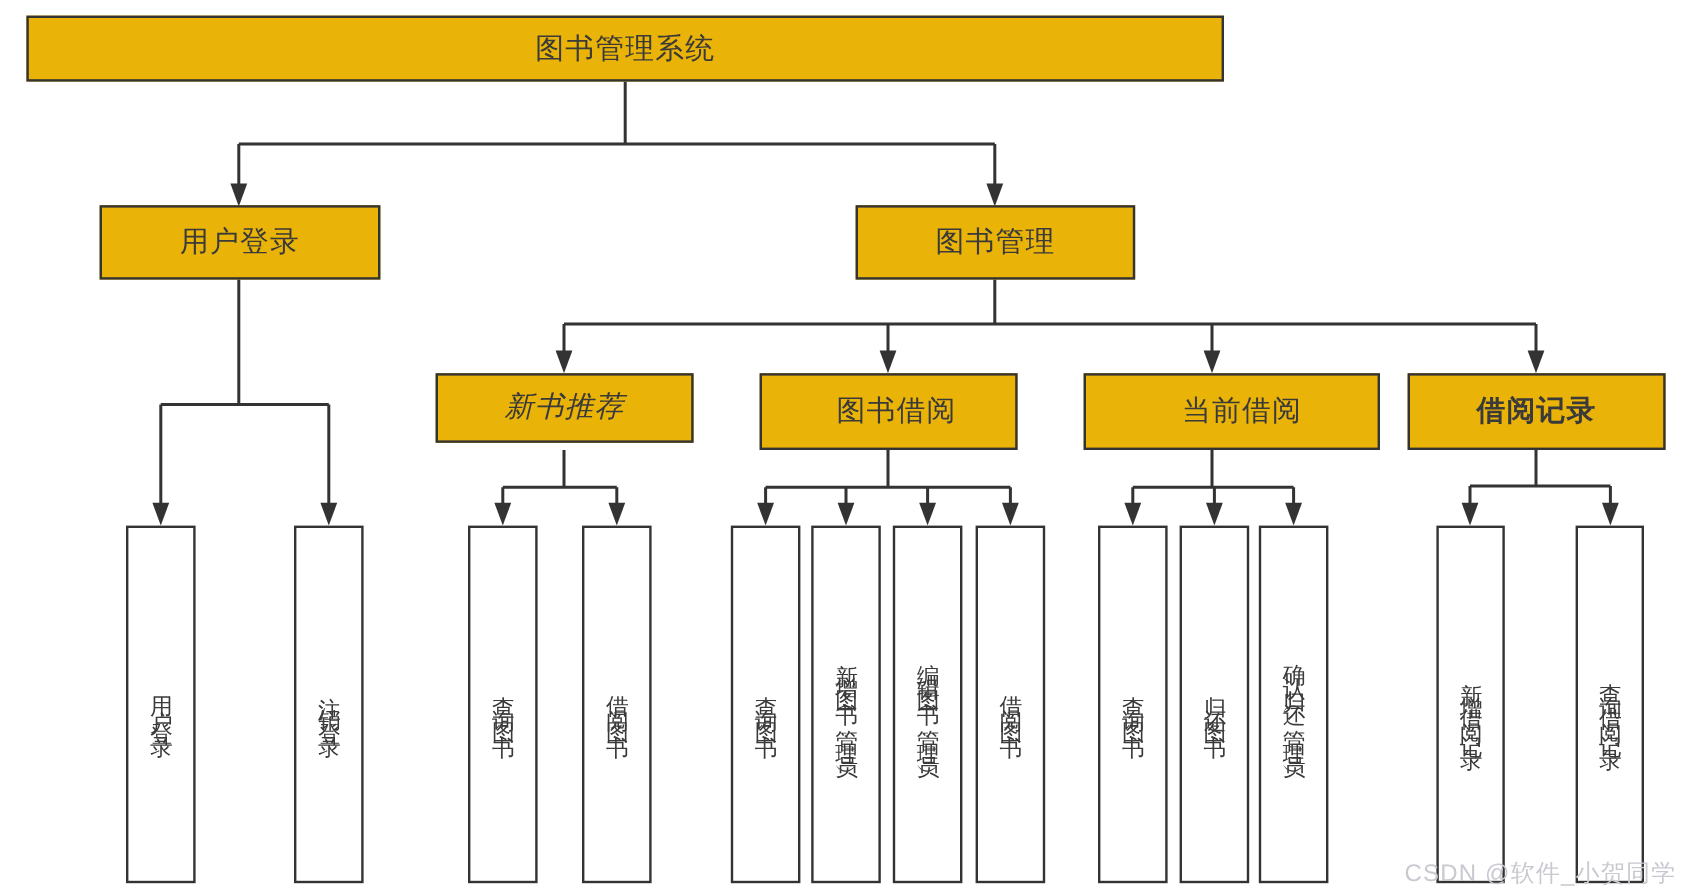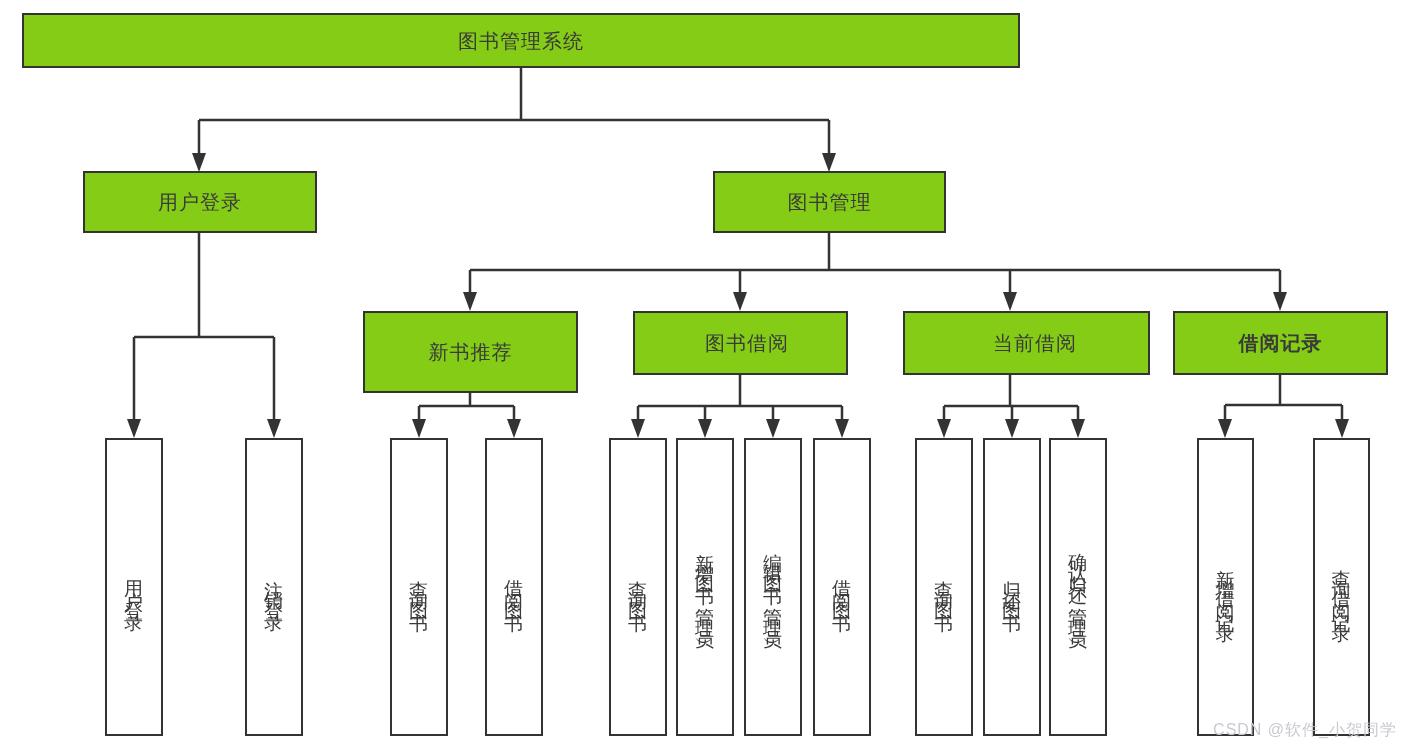--- a/index.html
+++ b/index.html
@@ -19,25 +19,25 @@
     position: absolute;
     left: 0;
     top: 0;
     width: 1405px;
     height: 747px;
   }
   .box {
     position: absolute;
     box-sizing: border-box;
     border: 2.5px solid #333333;
-    background: #84cc16;
+    background: #eab308;
     display: flex;
     align-items: center;
     justify-content: center;
-    font-size: 20px;
+    font-size: 24px;
     letter-spacing: 1px;
     color: #3a3a3a;
     line-height: 1;
     white-space: nowrap;
   }
   .vbox {
     position: absolute;
     box-sizing: border-box;
     top: 438px;
     height: 298px;
@@ -51,21 +51,21 @@
     justify-content: center;
     font-size: 19px;
     letter-spacing: 11px;
     line-height: 1;
     color: #3a3a3a;
   }
   
   #node-root        { left: 22px;   top: 13px;  width: 998px; height: 55px; }
   #node-user-login  { left: 83px;   top: 171px; width: 234px; height: 62px; }
   #node-book-mgmt   { left: 713px;  top: 171px; width: 233px; height: 62px; text-align: right; }
-  #node-newbook     { left: 363px;  top: 311px; width: 215px; height: 82px; }
+  #node-newbook     { left: 363px;  top: 311px; width: 215px; height: 58px; font-style: italic; }
   #node-borrowing   { left: 633px;  top: 311px; width: 215px; height: 64px; padding-left: 13px; }
   #node-current     { left: 903px;  top: 311px; width: 247px; height: 64px; padding-left: 17px; }
   #node-records     { left: 1173px; top: 311px; width: 215px; height: 64px; font-weight: bold; }
   
   #leaf-user-login   { left: 105px;  }
   #leaf-user-logout  { left: 245px;  }
   #leaf-nb-query     { left: 390px;  }
   #leaf-nb-borrow    { left: 485px;  }
   #leaf-bb-query     { left: 609px;  }
   #leaf-bb-add       { left: 676px;  }
@@ -73,21 +73,21 @@
   #leaf-bb-borrow    { left: 813px;  }
   #leaf-cb-query     { left: 915px;  }
   #leaf-cb-return    { left: 983px;  }
   #leaf-cb-confirm   { left: 1049px; }
   #leaf-br-add       { left: 1197px; width: 57px; }
   #leaf-br-query     { left: 1313px; width: 57px; }
   .watermark {
     position: absolute;
     right: 8px;
     bottom: 6px;
-    font-size: 16px;
+    font-size: 20px;
     letter-spacing: 1px;
     color: #c9c9d1;
     z-index: 5;
     white-space: nowrap;
   }
 </style>
 </head>
 <body>
 
 <div id="canvas">

